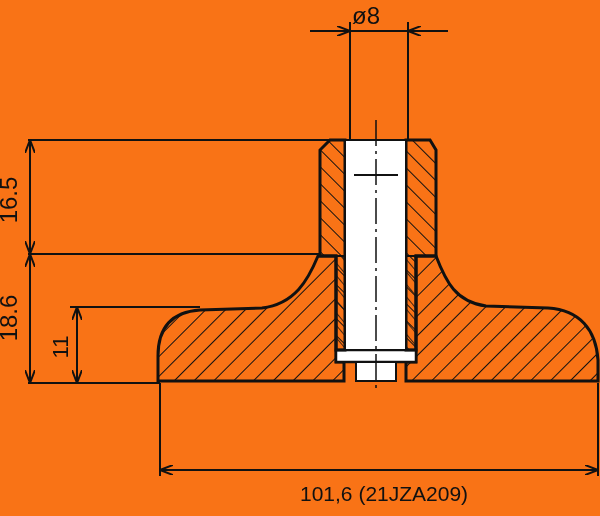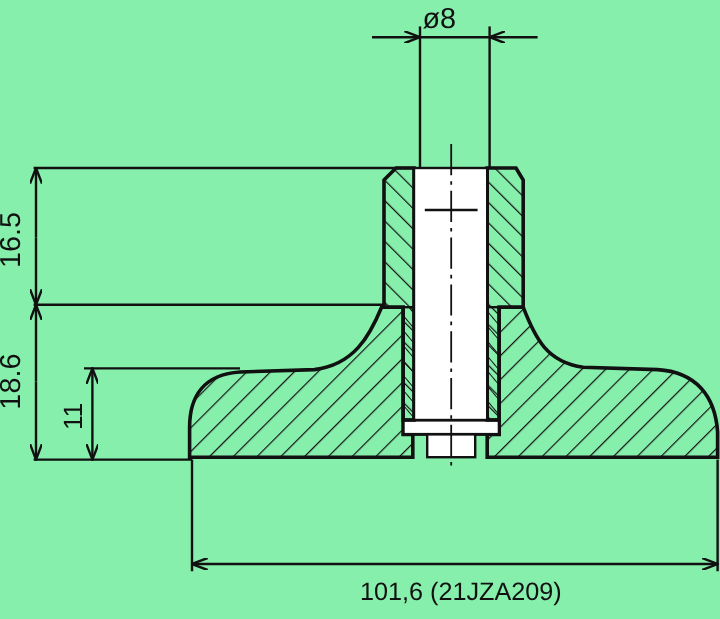--- a/index.html
+++ b/index.html
@@ -1,16 +1,16 @@
 <!DOCTYPE html>
 <html><head>
 <meta charset="utf-8">
 <style>
   html,body{margin:0;padding:0;background:#ffffff;}
-  #canvas{position:relative;width:600px;height:516px;overflow:hidden;background:#86efac;}
+  #canvas{position:relative;width:600px;height:516px;overflow:hidden;background:#f97316;}
   svg{position:absolute;left:0;top:0;}
   .dim-text{position:absolute;font-family:"Liberation Sans",sans-serif;color:#111;white-space:nowrap;}
 </style>
 </head>
 <body>
 
 <div id="canvas">
 <svg width="600" height="516" viewBox="0 0 600 516" xmlns="http://www.w3.org/2000/svg">
   <defs>
     <pattern id="hatchA" patternUnits="userSpaceOnUse" width="14" height="14" patternTransform="rotate(45)">

